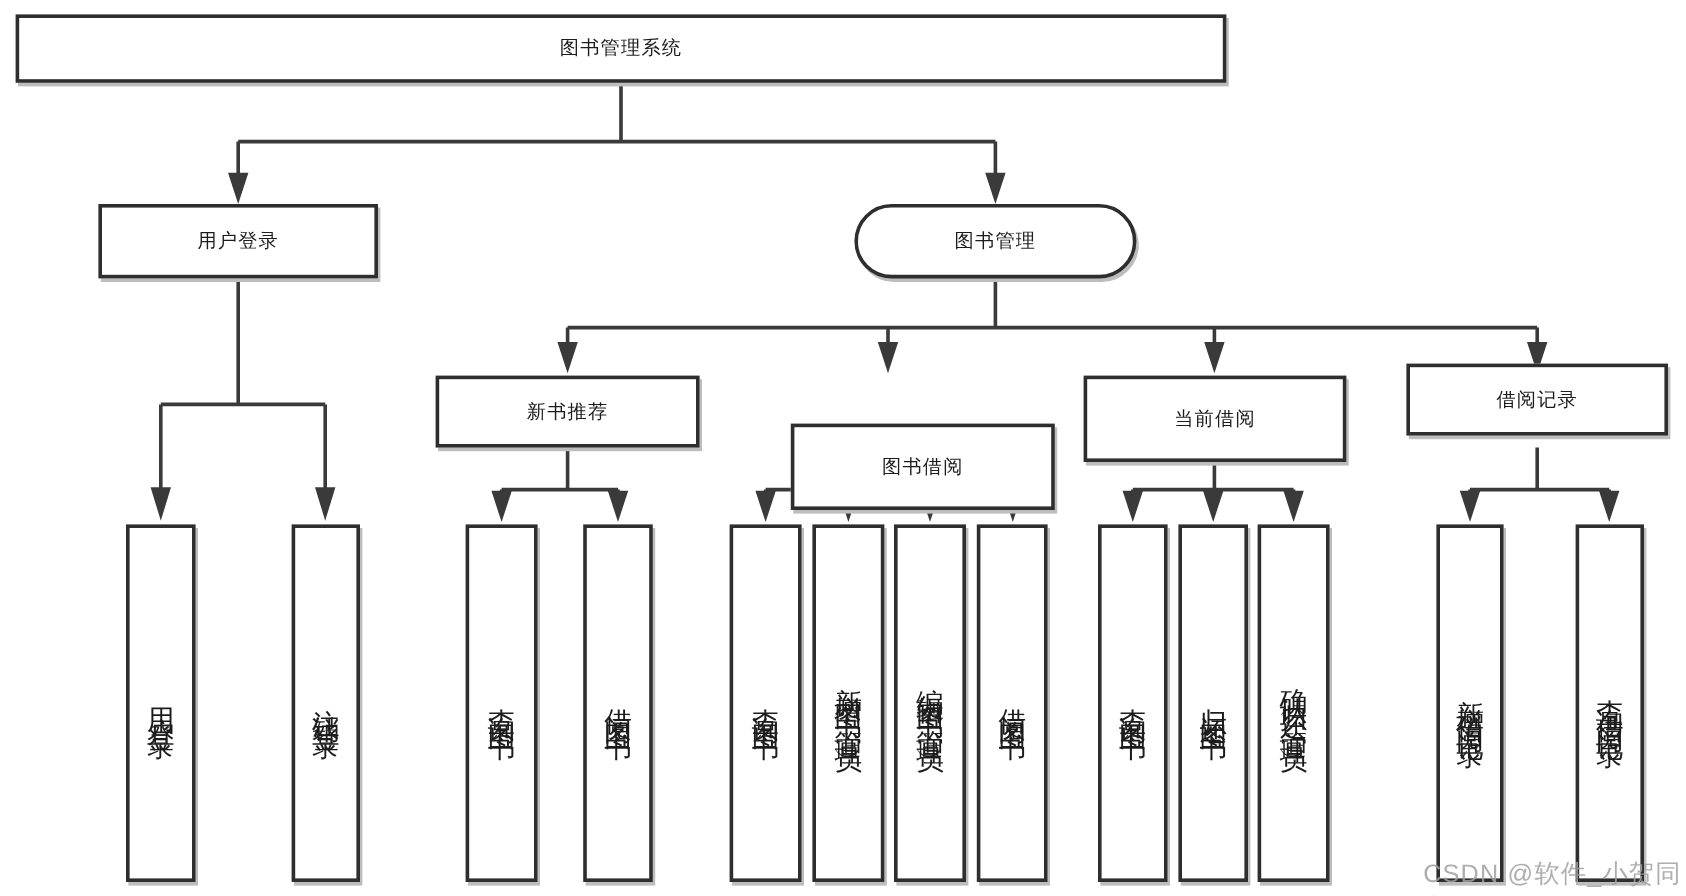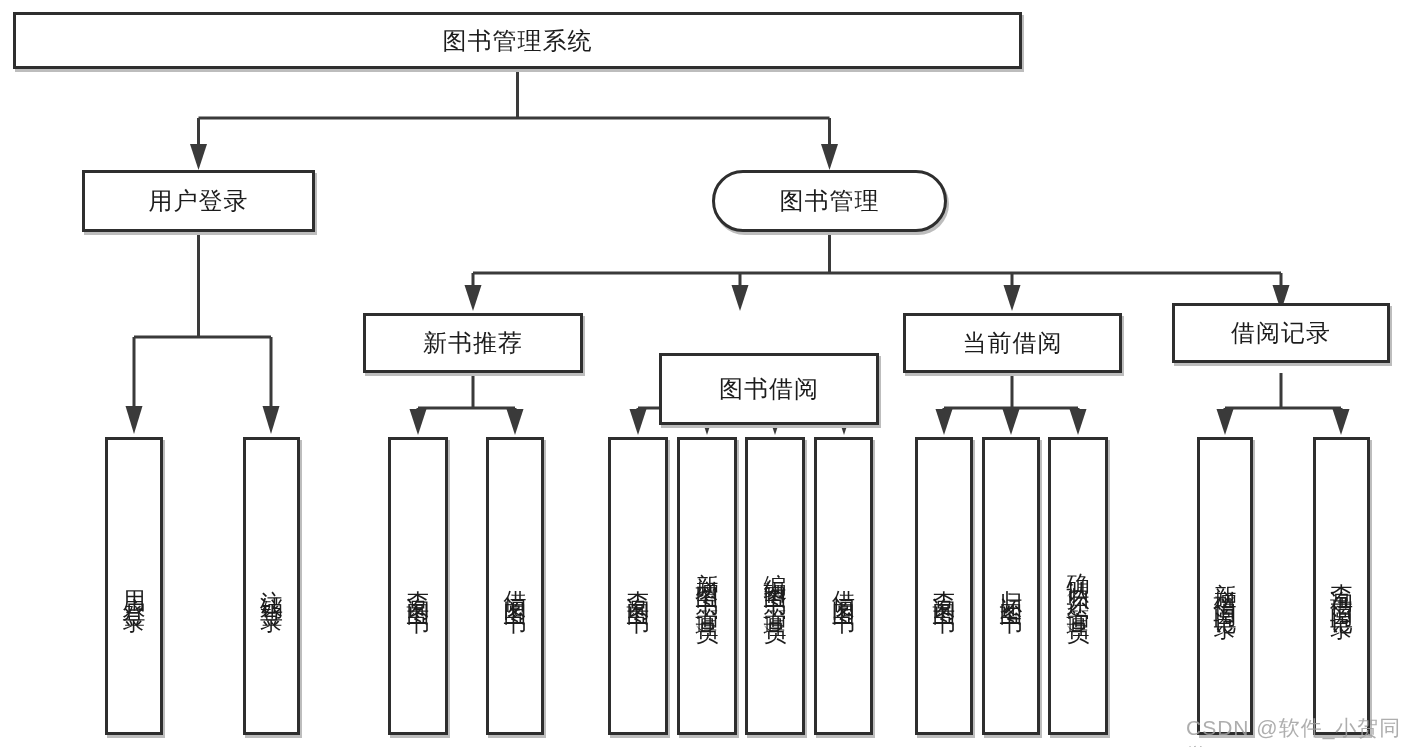--- a/index.html
+++ b/index.html
@@ -7,21 +7,21 @@
     width:1405px;height:747px;position:relative;overflow:hidden;
     background:#ffffff;
     font-family:"Liberation Sans","DejaVu Sans",sans-serif;
   }
   .connectors{position:absolute;left:0;top:0;z-index:1;}
   .node{
     position:absolute;z-index:2;box-sizing:border-box;
     background:#ffffff;border:3px solid #2e2e2e;
     box-shadow:2px 3px 0 #bdbdbd;
     display:flex;align-items:center;justify-content:center;
-    color:#1c1c1c;font-size:24px;letter-spacing:1px;
+    color:#1c1c1c;font-size:16px;letter-spacing:1px;
     white-space:nowrap;
   }
   .vnode{
     writing-mode:vertical-rl;text-orientation:mixed;
     letter-spacing:7px;font-size:23px;line-height:1;
   }
   .watermark{
     position:absolute;z-index:3;left:1186px;top:714px;
     font-size:21px;color:rgba(160,160,160,0.85);letter-spacing:1px;
   }
@@ -62,21 +62,21 @@
   </g>
 </svg>
 
 <div class="node" style="left:13px;top:12px;width:1009px;height:57px;">图书管理系统</div>
 
 <div class="node" style="left:82px;top:170px;width:233px;height:62px;">用户登录</div>
 <div class="node" style="left:712px;top:170px;width:235px;height:62px;border-radius:31px;">图书管理</div>
 
 <div class="node" style="left:363px;top:313px;width:220px;height:60px;font-family:Liberation Serif, serif;">新书推荐</div>
 <div class="node" style="left:659px;top:313px;width:220px;height:72px;margin-top:40px;">图书借阅</div>
-<div class="node" style="left:903px;top:313px;width:219px;height:60px;">当前借阅</div>
+<div class="node" style="left:903px;top:313px;width:219px;height:72px;">当前借阅</div>
 <div class="node" style="left:1172px;top:303px;width:218px;height:60px;">借阅记录</div>
 
 <div class="node vnode" style="left:105px;top:437px;width:58px;height:298px;">用户登录</div>
 <div class="node vnode" style="left:243px;top:437px;width:57px;height:298px;">注销登录</div>
 
 <div class="node vnode" style="left:388px;top:437px;width:60px;height:298px;">查询图书</div>
 <div class="node vnode" style="left:486px;top:437px;width:58px;height:298px;">借阅图书</div>
 
 <div class="node vnode" style="left:608px;top:437px;width:60px;height:298px;">查询图书</div>
 <div class="node vnode" style="left:677px;top:437px;width:60px;height:298px;">新增图书（管理员）</div>

